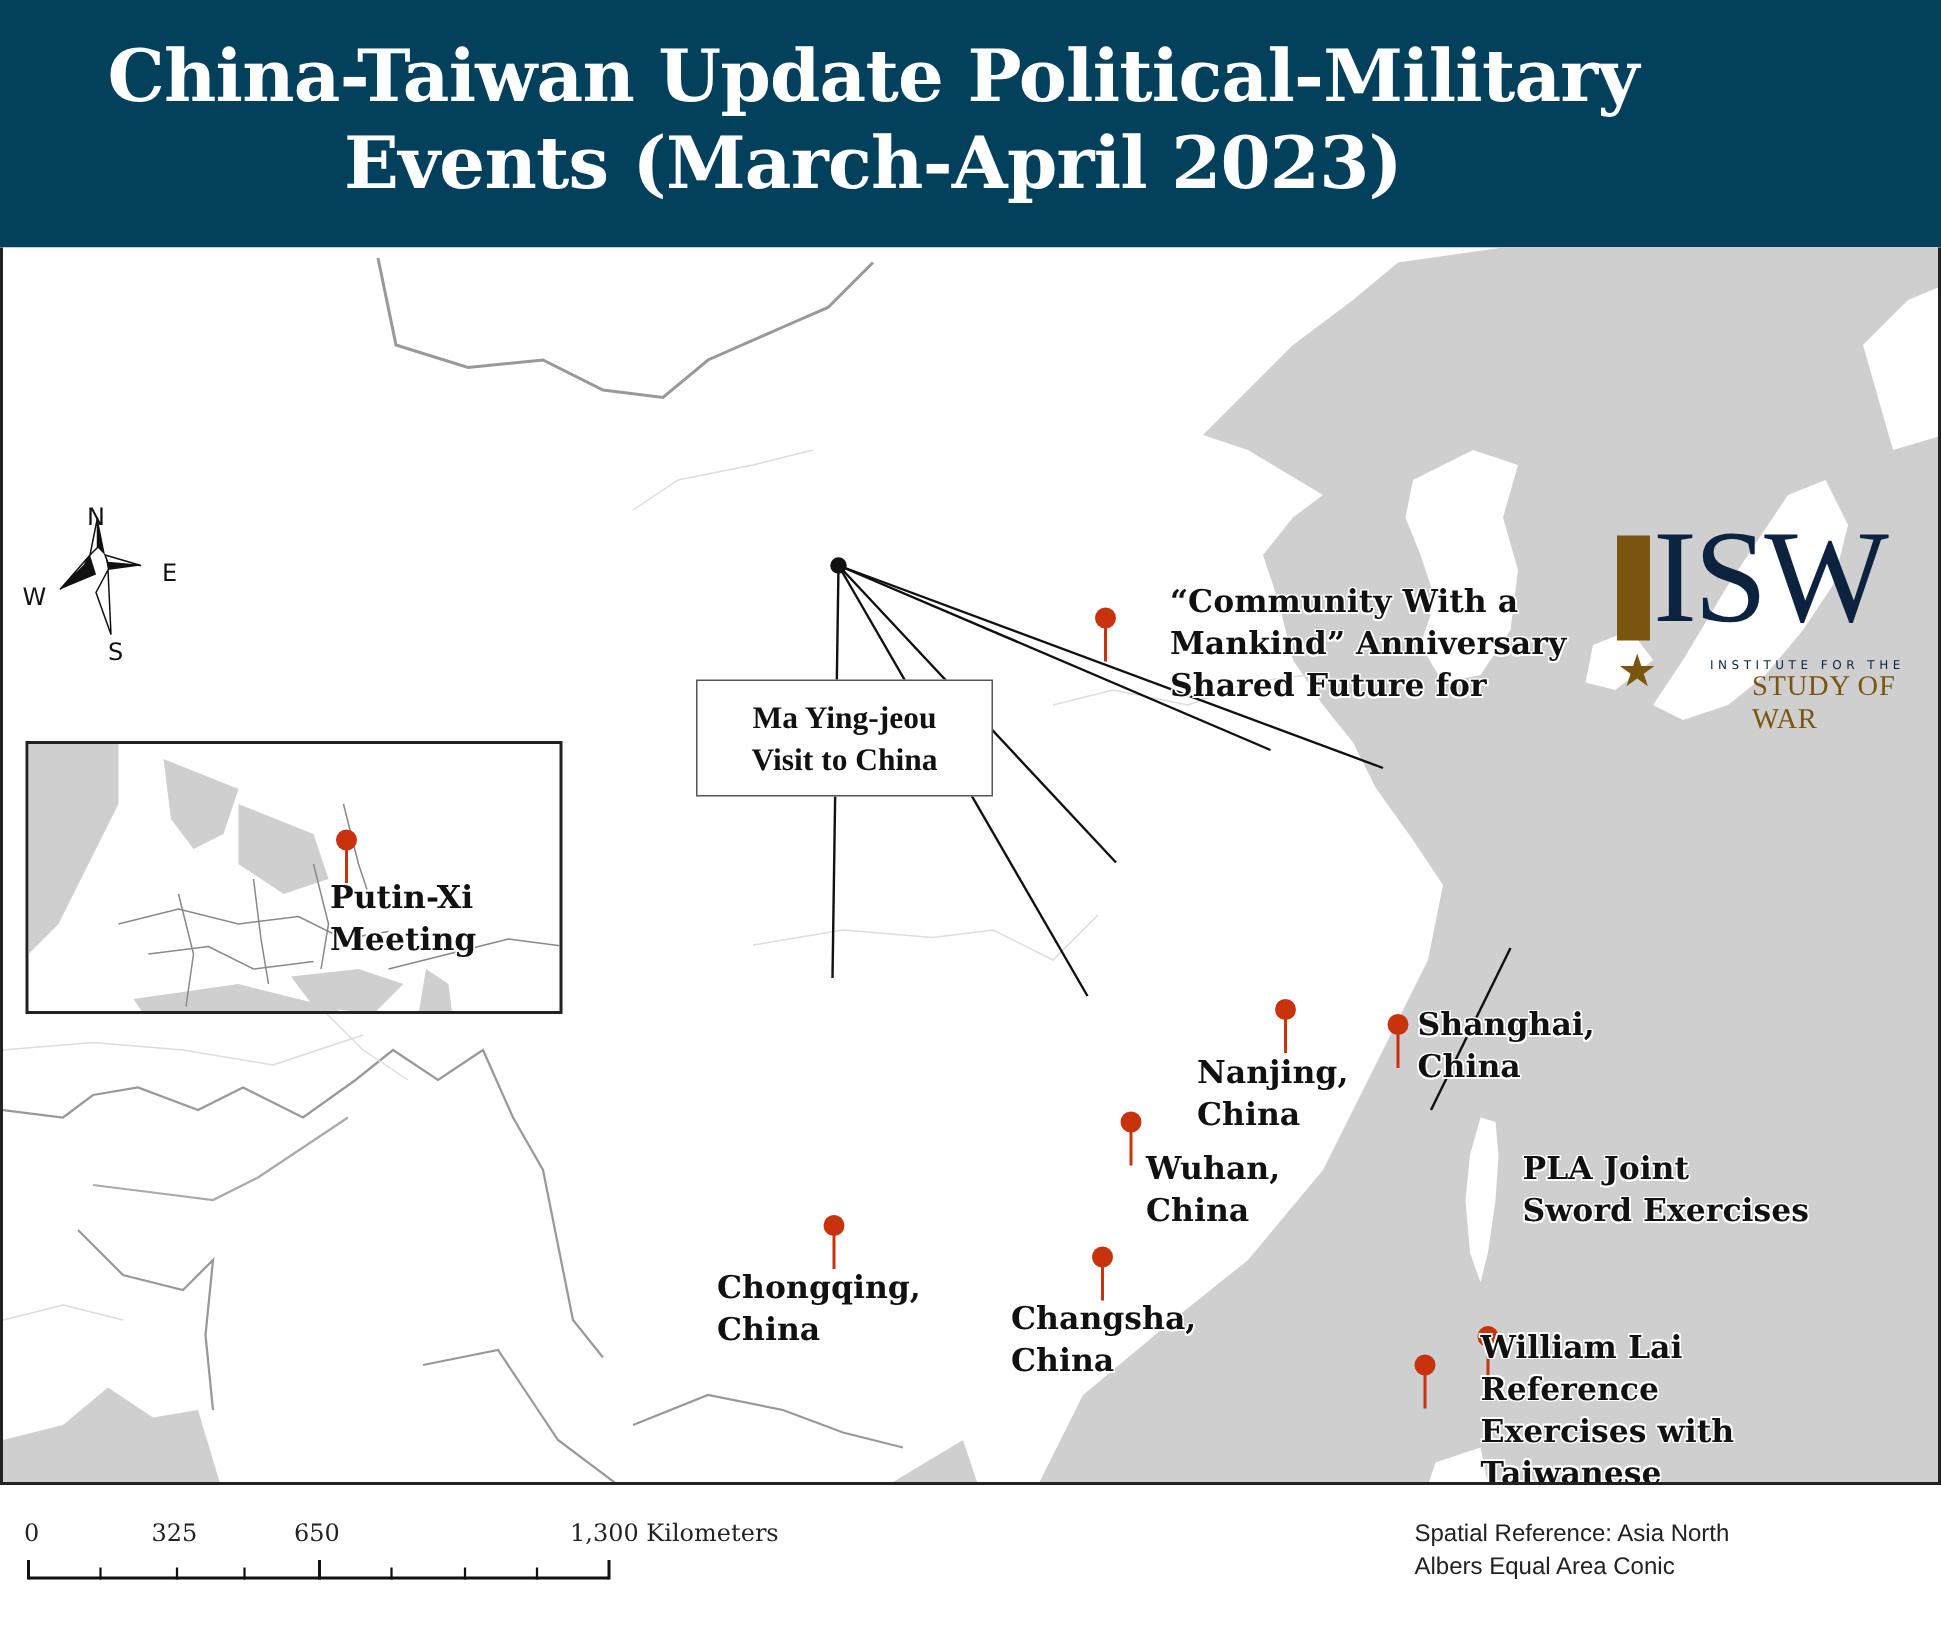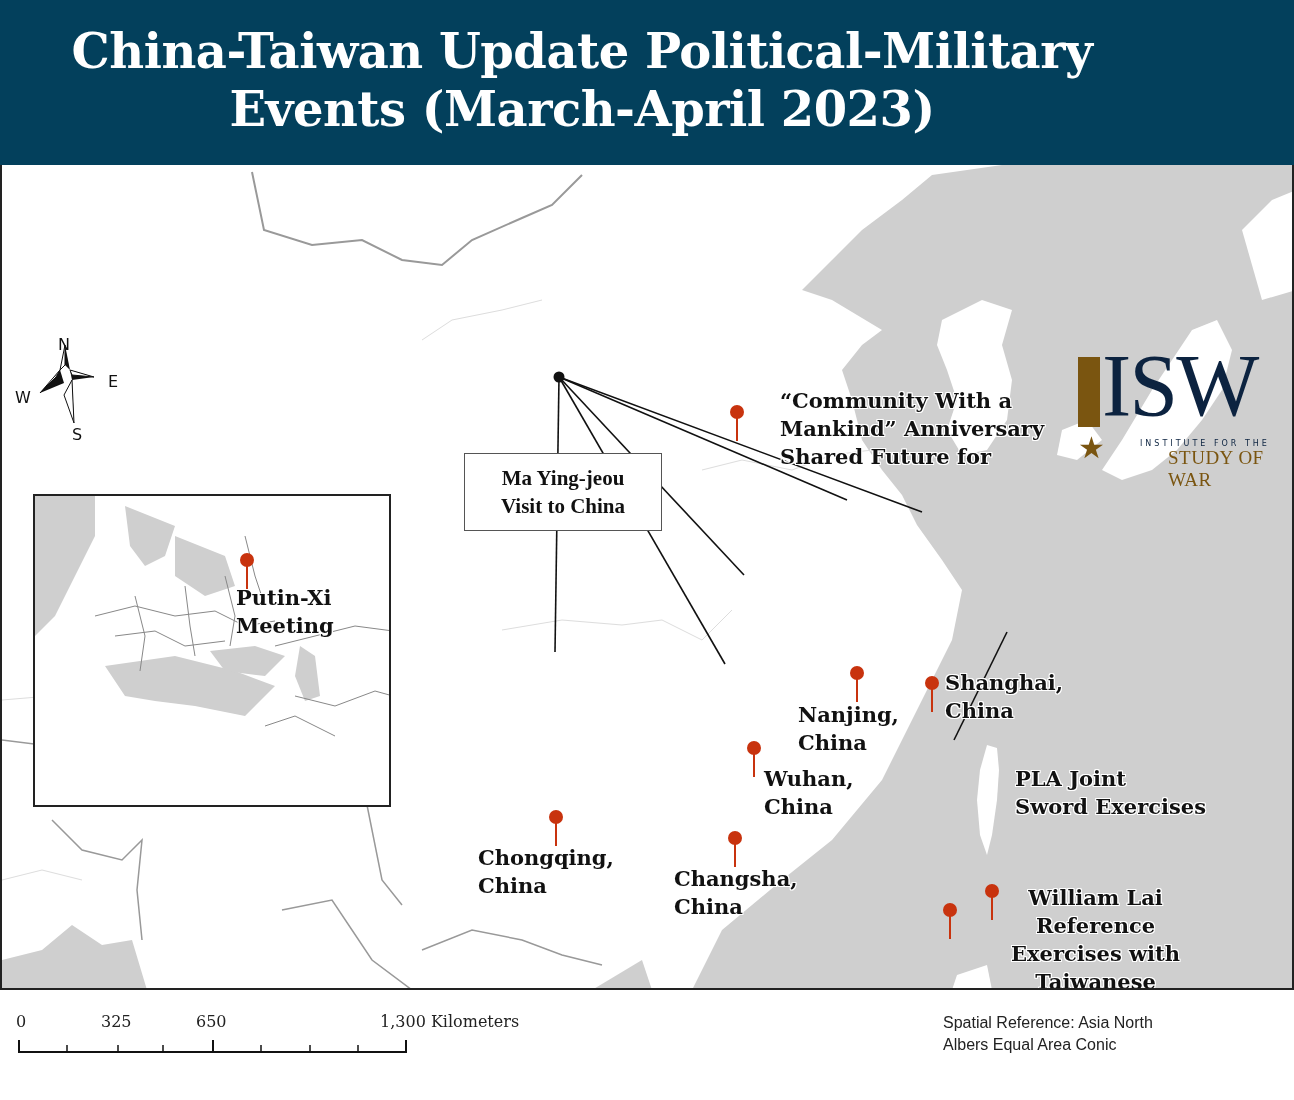--- a/index.html
+++ b/index.html
@@ -12,21 +12,21 @@
          border-left:2px solid #222; border-right:2px solid #222; border-bottom:2px solid #222; box-sizing:border-box; overflow:hidden; }
   .map svg.base { position:absolute; left:0; top:0; }
   .label { position:absolute; font-family:"DejaVu Serif", serif; font-weight:bold; color:#111;
            font-size:21px; line-height:28px;
            text-shadow: 1px 1px 0 #fff, -1px -1px 0 #fff, 1px -1px 0 #fff, -1px 1px 0 #fff, 0 1px 0 #fff, 1px 0 0 #fff, 0 -1px 0 #fff, -1px 0 0 #fff; }
   .pin { position:absolute; width:14px; height:38px; }
   .pin .head { position:absolute; left:0; top:0; width:14px; height:14px; border-radius:50%; background:#c8330e; }
   .pin .stem { position:absolute; left:6px; top:12px; width:2px; height:24px; background:#c8330e; }
   .callout-box { position:absolute; left:462px; top:288px; width:198px; height:78px; background:#fff; border:1px solid #555;
                  text-align:center; font-weight:bold; font-size:21px; line-height:28px; color:#111; box-sizing:border-box; padding-top:10px;font-family:Liberation Serif, serif; }
-  .inset { position:absolute; left:15px; top:329px; width:358px; height:313px; border:2px solid #222; background:#fff; overflow:hidden; box-sizing:border-box;margin-left:16px; }
+  .inset { position:absolute; left:15px; top:329px; width:358px; height:182px; border:2px solid #222; background:#fff; overflow:hidden; box-sizing:border-box; }
   .compass { position:absolute; left:10px; top:170px; width:120px; height:110px; }
   .compass span { position:absolute; font-family:"DejaVu Sans", sans-serif; font-size:16px; color:#111; }
   .logo { position:absolute; left:1072px; top:186px; width:215px; height:115px; }
   .logo .isw { position:absolute; left:28px; top:-10px; font-family:"Liberation Serif", serif; font-size:88px; color:#0c2340; line-height:90px; letter-spacing:-2px; }
   .logo .bar { position:absolute; left:4px; top:6px; width:22px; height:70px; background:#7a5510; }
   .logo .star { position:absolute; left:4px; top:82px; font-size:30px; color:#7a5510; line-height:30px; }
   .logo .inst { position:absolute; left:48px; top:88px; font-family:"DejaVu Sans", sans-serif; font-size:8px; letter-spacing:3px; color:#0c2340;margin-left:18px; }
   .logo .sow { position:absolute; left:46px; top:96px; font-family:"Liberation Serif", serif; font-size:19px; color:#7a5510; letter-spacing:0.5px;margin-left:48px; }
   .footer { position:absolute; left:0; top:990px; width:1294px; height:110px; background:#fff; }
   .scale-label { position:absolute; top:22px; font-family:"DejaVu Serif", serif; font-size:16px; color:#222; }
@@ -206,21 +206,21 @@
   </div>
   <div class="pin" style="left:941px;top:738px;">
       <div class="head"></div>
       <div class="stem"></div>
     </div>
 
   <div class="pin" style="left:983px;top:719px;">
       <div class="head"></div>
       <div class="stem"></div>
     </div>
-  <div class="label" style="left:1009px;top:719px;text-align:center;">
+  <div class="label" style="left:985px;top:719px;">
     <div>William Lai</div>
     <div>Reference</div>
     <div>Exercises with</div>
     <div>Taiwanese</div>
 
   </div>
 </div>
 
 <div class="footer">
   <div>

